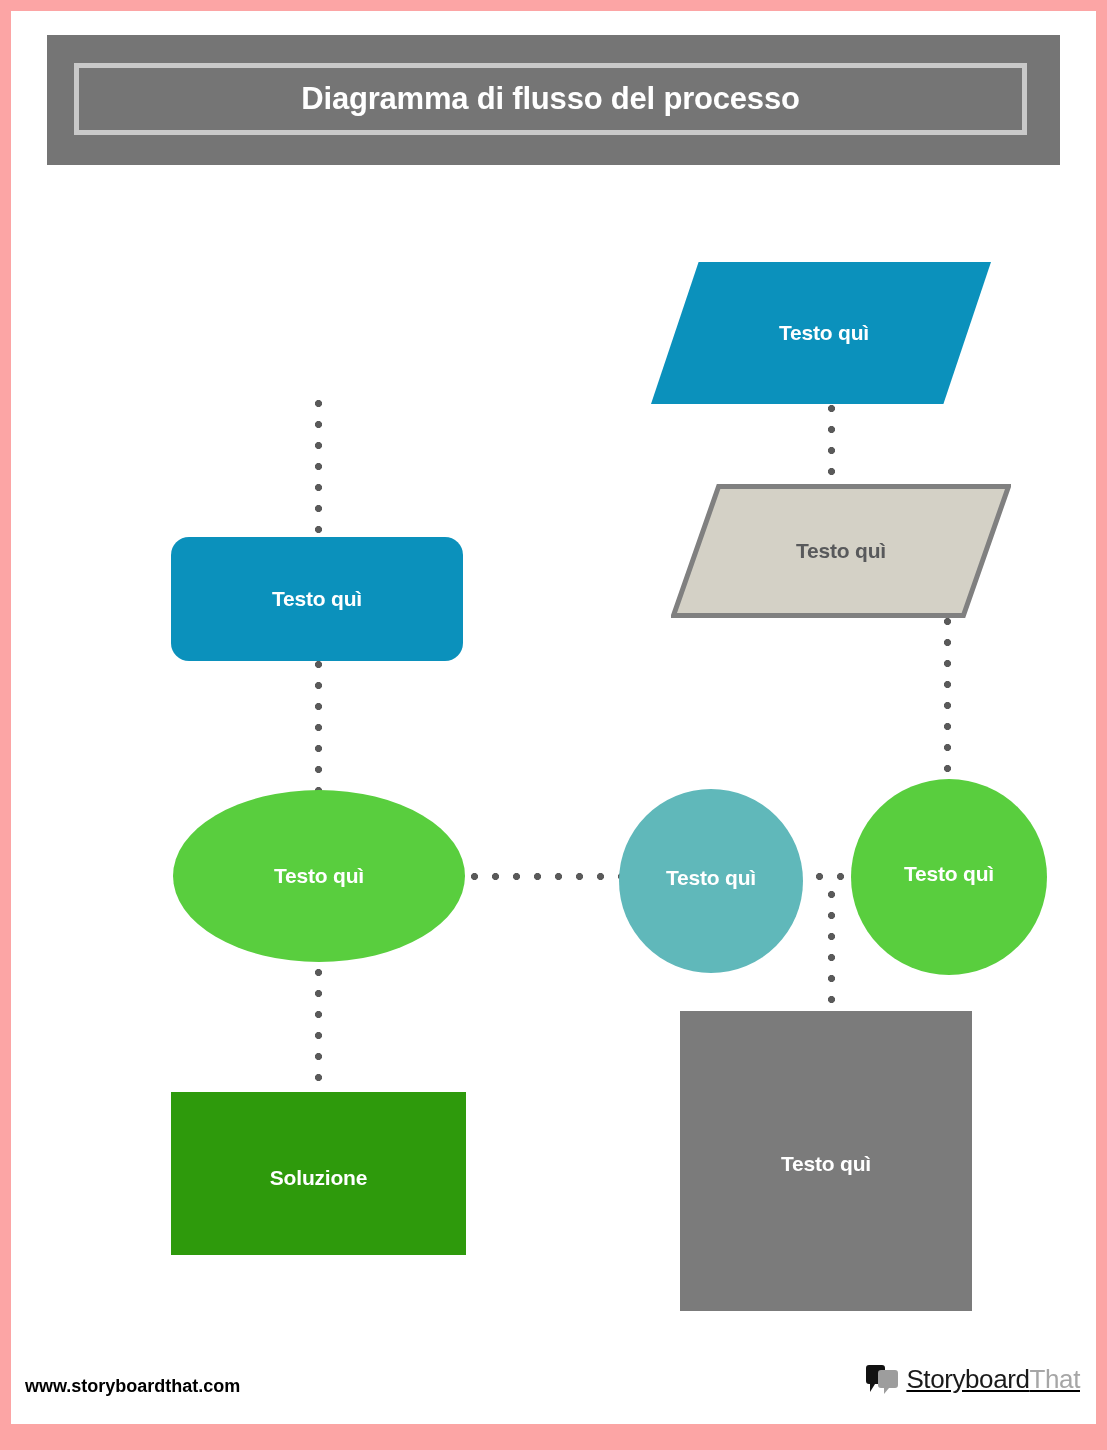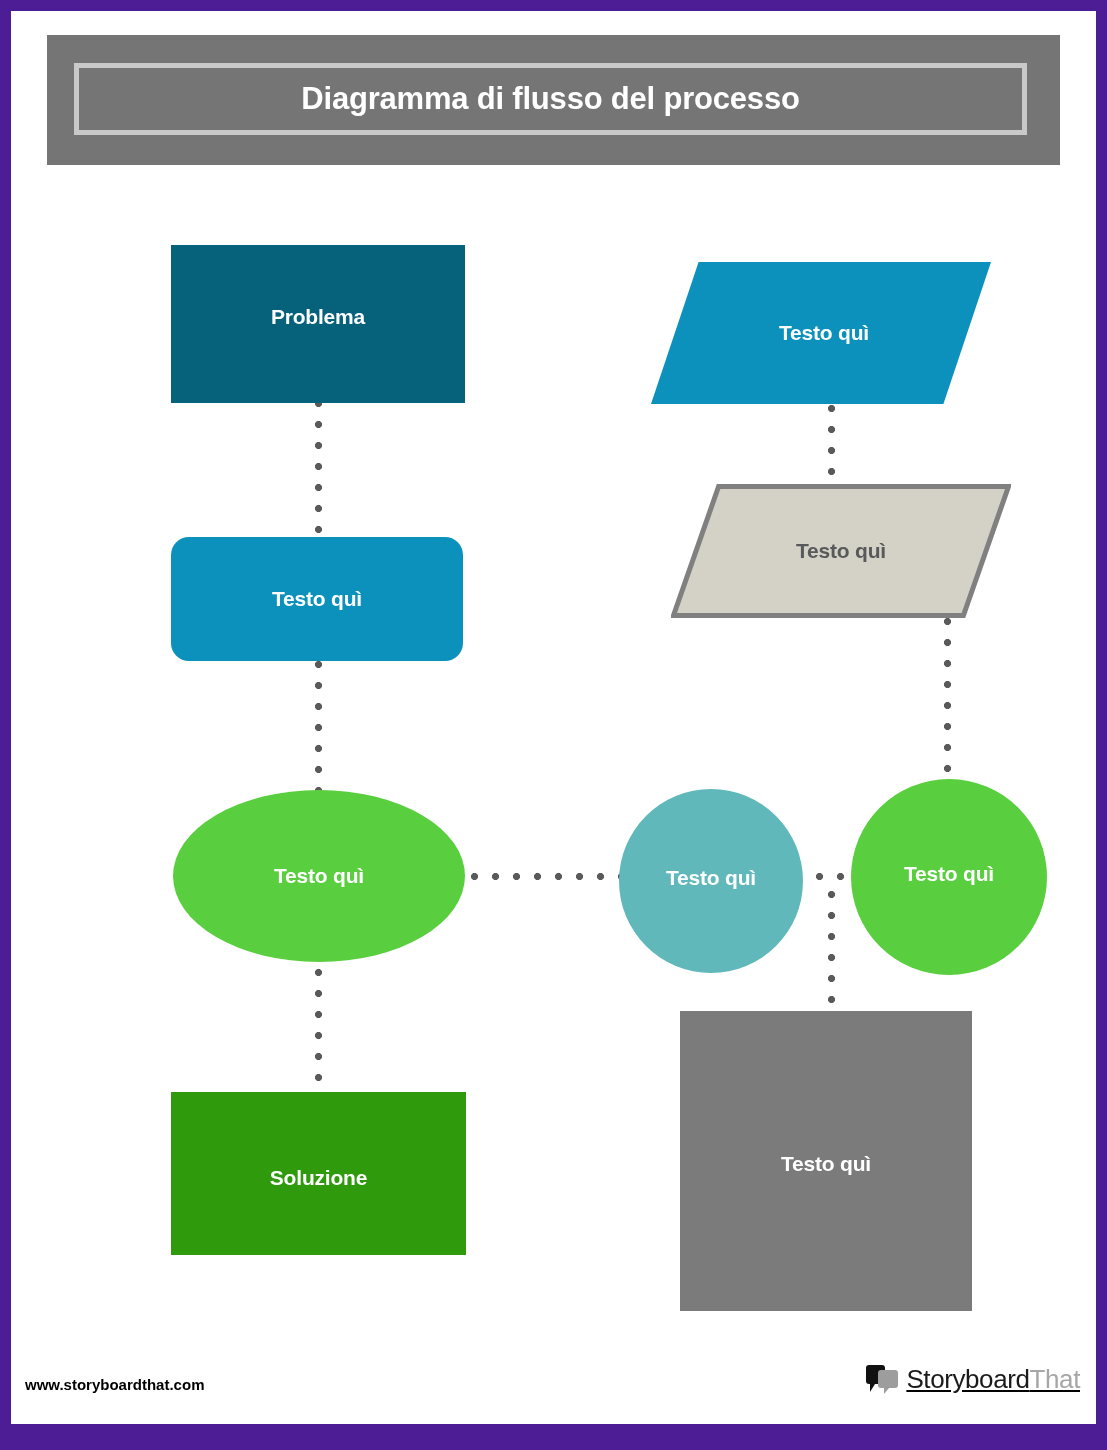--- a/index.html
+++ b/index.html
@@ -7,21 +7,21 @@
     padding: 0;
     background: #ffffff;
   }
   body {
     font-family: "Liberation Sans", sans-serif;
   }
   #page {
     position: relative;
     width: 1107px;
     height: 1450px;
-    background: #4c1d95;
+    background: #fca5a5;
     overflow: hidden;
   }
   #sheet {
     position: absolute;
     left: 11px;
     top: 11px;
     width: 1085px;
     height: 1413px;
     background: #ffffff;
     overflow: hidden;
@@ -180,21 +180,21 @@
     left: 0;
     bottom: 0;
     width: 1085px;
     height: 78px;
     background: #ffffff;
   }
   #footer-url {
     position: absolute;
     left: 14px;
     top: 30px;
-    font-size: 15px;
+    font-size: 18px;
     font-weight: bold;
     color: #000000;
     white-space: nowrap;
   }
   #footer-logo {
     position: absolute;
     right: 16px;
     top: 18px;
     display: flex;
     align-items: center;
@@ -225,23 +225,20 @@
 
     <div class="dot-v" id="conn-1"></div>
     <div class="dot-v" id="conn-2"></div>
     <div class="dot-v" id="conn-3"></div>
     <div class="dot-v" id="conn-4"></div>
     <div class="dot-v" id="conn-5"></div>
     <div class="dot-v" id="conn-6"></div>
     <div class="dot-h" id="conn-7"></div>
     <div class="dot-h" id="conn-8"></div>
 
-    <div class="node" id="node-problema">
-      <span class="label">Problema</span>
-    </div>
 
     <div class="node" id="node-process-left">
       <span class="label">Testo quì</span>
     </div>
 
     <div class="node" id="node-ellipse-left">
       <span class="label">Testo quì</span>
     </div>
 
     <div class="node" id="node-soluzione">

